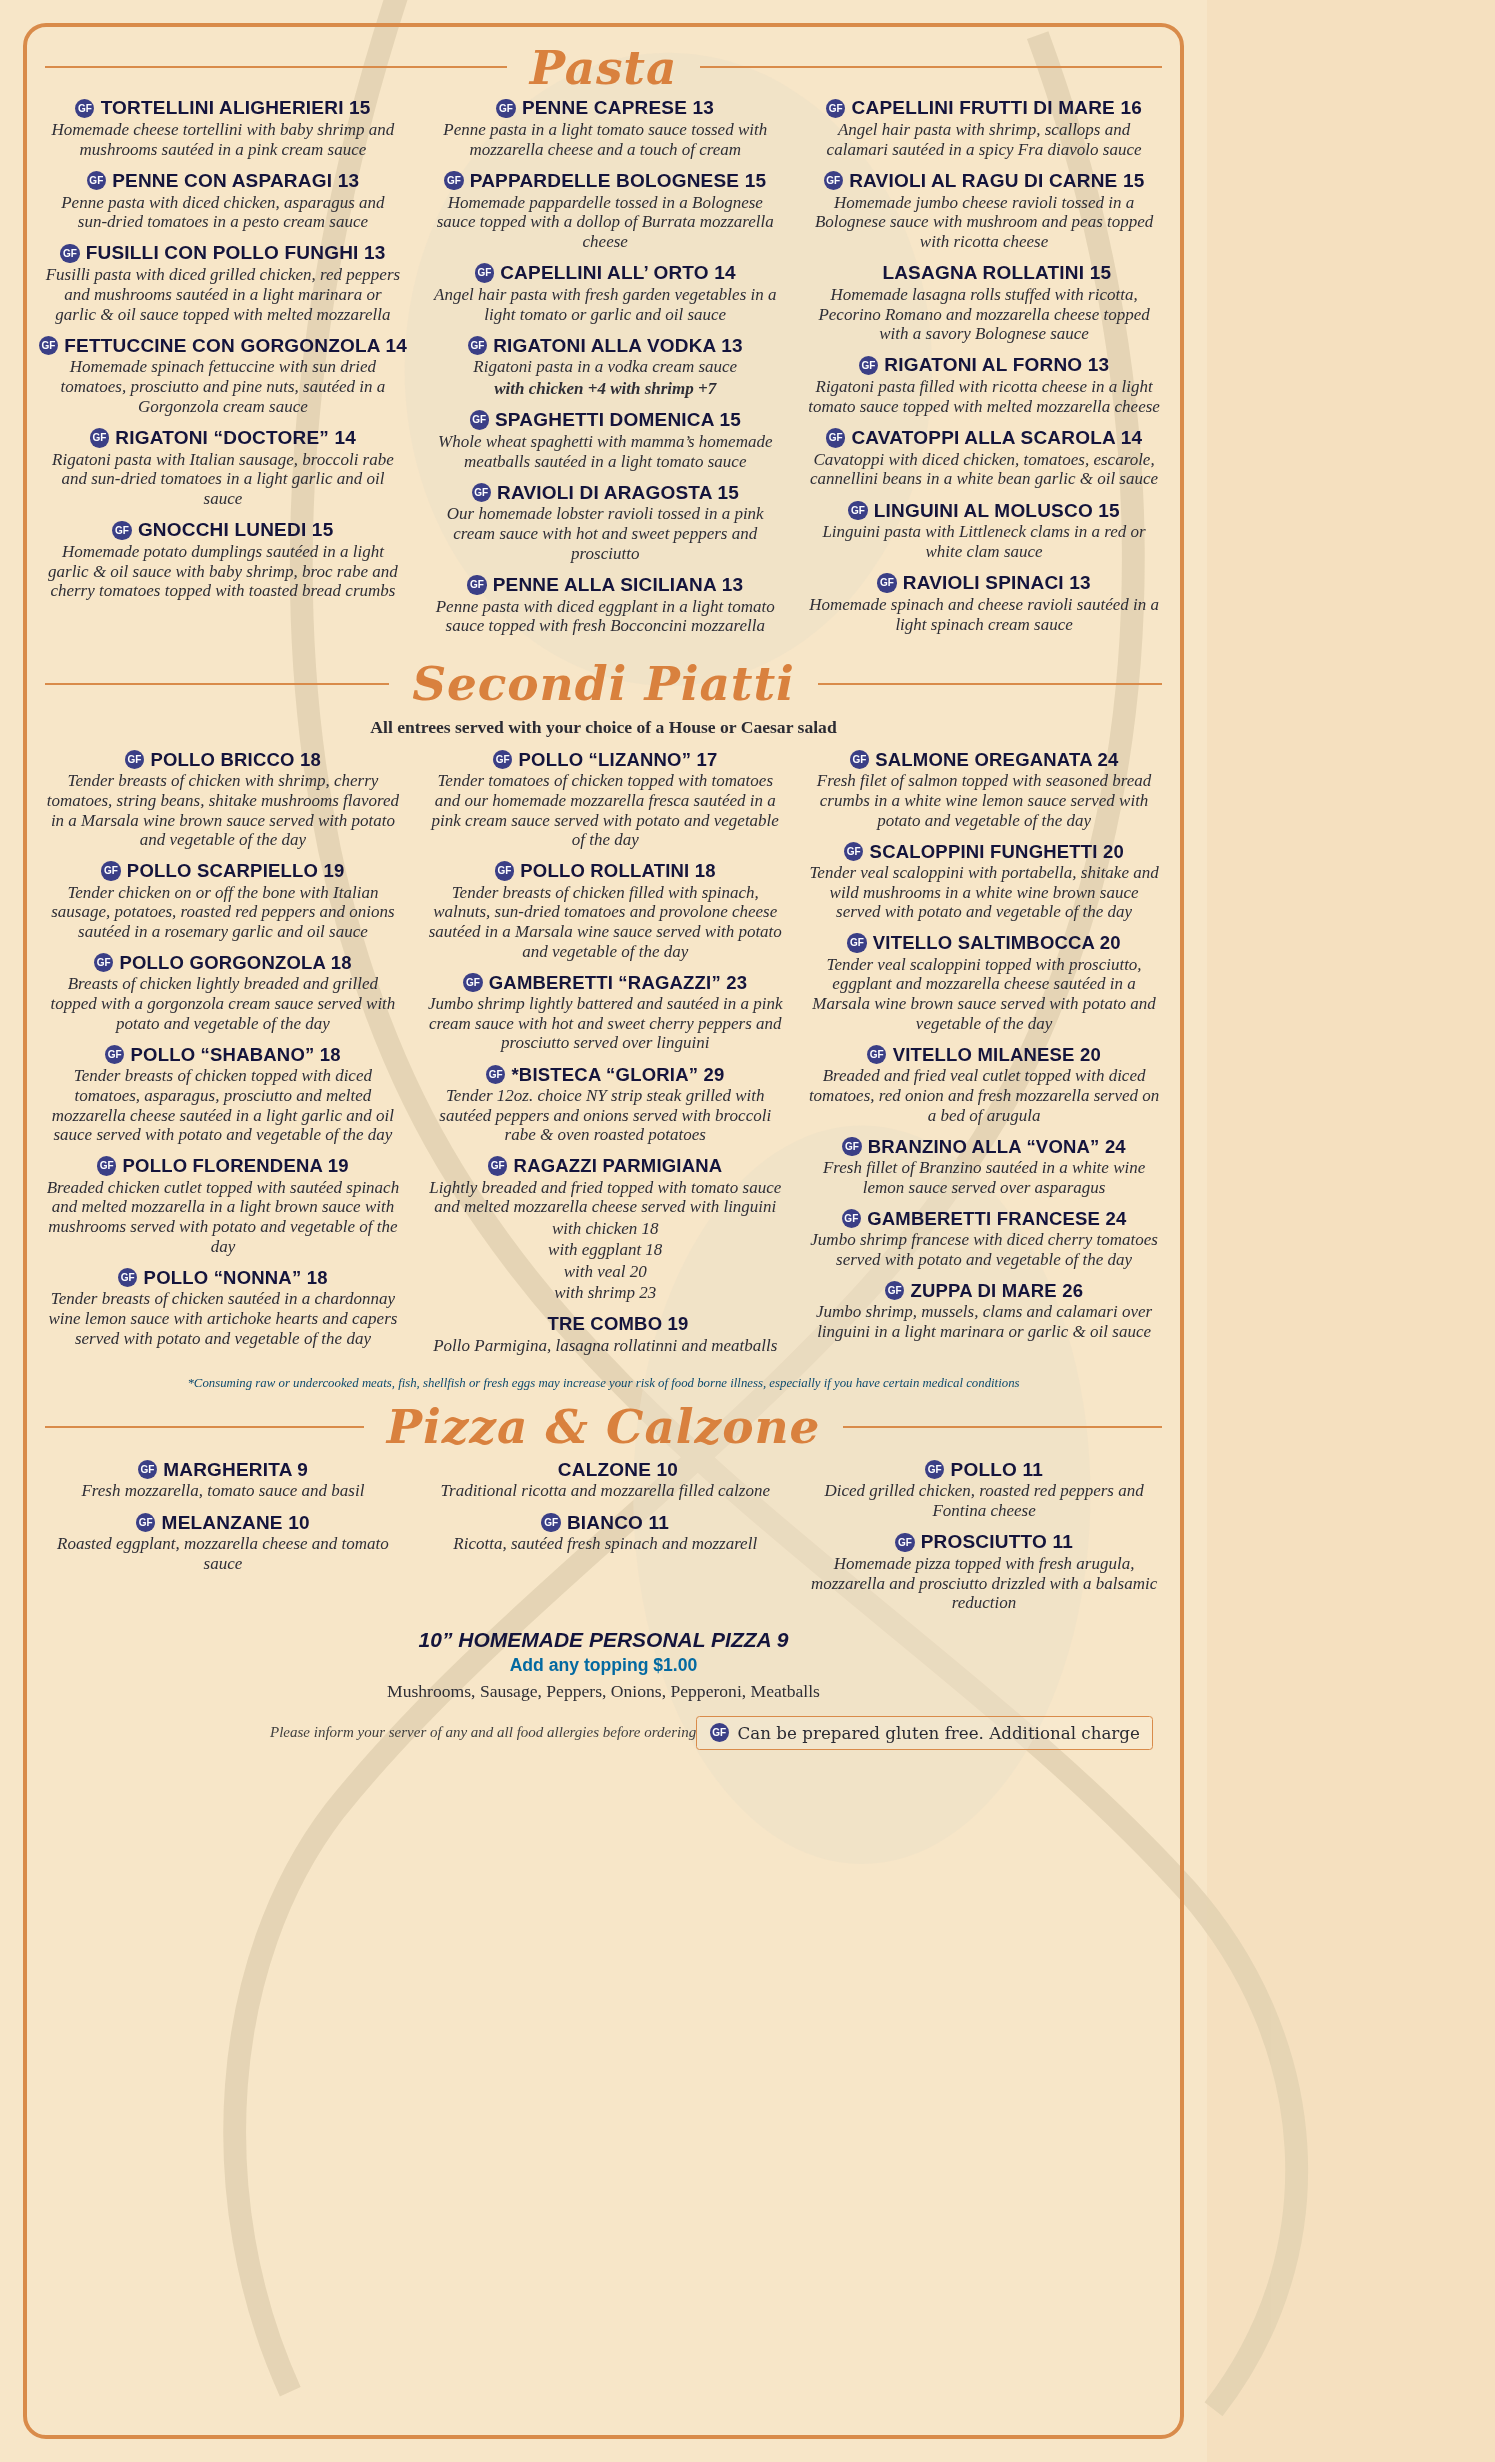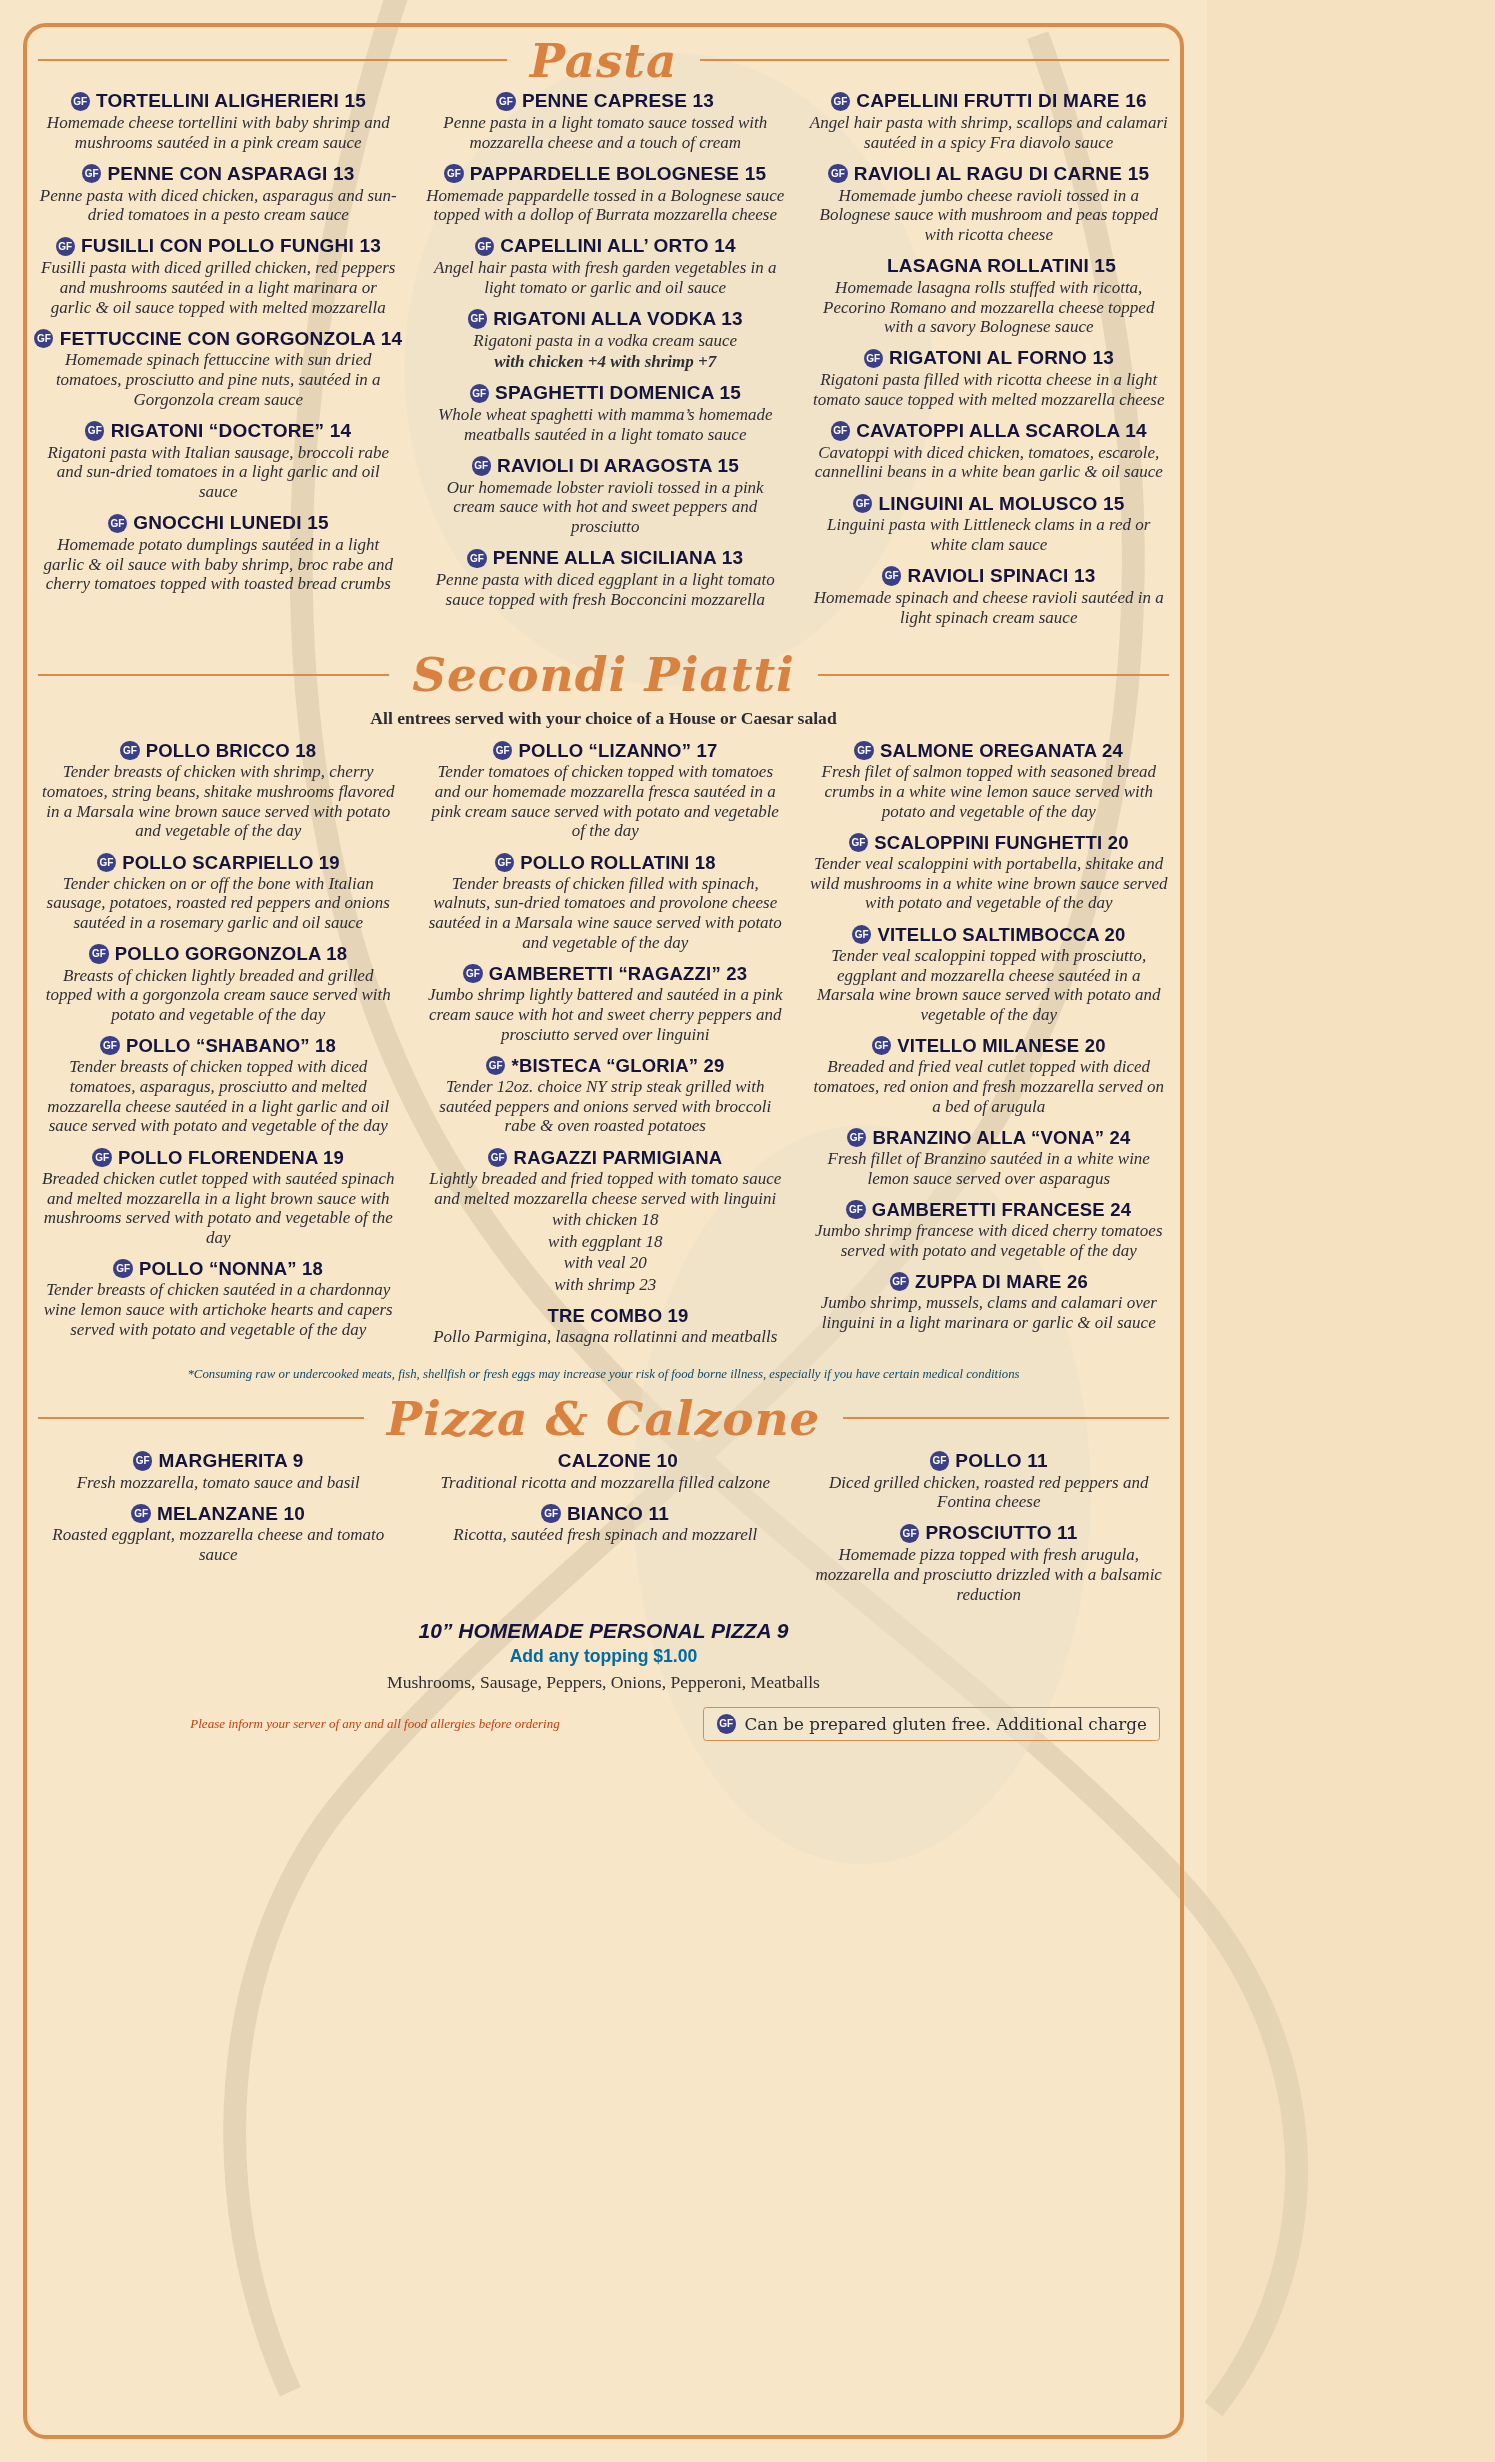--- a/index.html
+++ b/index.html
@@ -7,21 +7,21 @@
     width:1495px;height:2462px;
     background:#f5e0bf;
     font-family:"Liberation Sans", sans-serif;
     overflow:hidden;
   }
   .page{
     position:relative;
     width:1207px;height:2462px;
     background:#f7e6c8;
     box-sizing:border-box;
-    padding:8px;
+    padding:15px;
   }
   
   .bg-swoosh{
     position:absolute;left:0;top:0;width:1495px;height:2462px;
     overflow:hidden;pointer-events:none;
   }
   .frame{
     position:absolute;left:23px;top:23px;right:23px;bottom:23px;
     border:4.4px solid #d98b4a;
     border-radius:23px;
@@ -150,24 +150,24 @@
   }
   
   .footer{
     display:flex;align-items:center;justify-content:space-between;
     margin-top:14px;
     padding:0 8.8px;
   }
   .footer .allergy{
     font-family:"Liberation Serif", serif;
     font-style:italic;
-    font-size:13px;
-    color:#c2410c;
+    font-size:15px;
+    color:#404040;
     flex:1 1 auto;
-    text-align:center;
+    text-align:right;
   }
   .gf-box{
     border:1.8px solid #d98b4a;
     border-radius:3.5px;
     padding:6.2px 12.3px;
     display:flex;align-items:center;gap:8.8px;
     background:rgba(255,255,255,0.12);
   }
   .gf-box .txt{
     font-family:"DejaVu Serif", serif;

